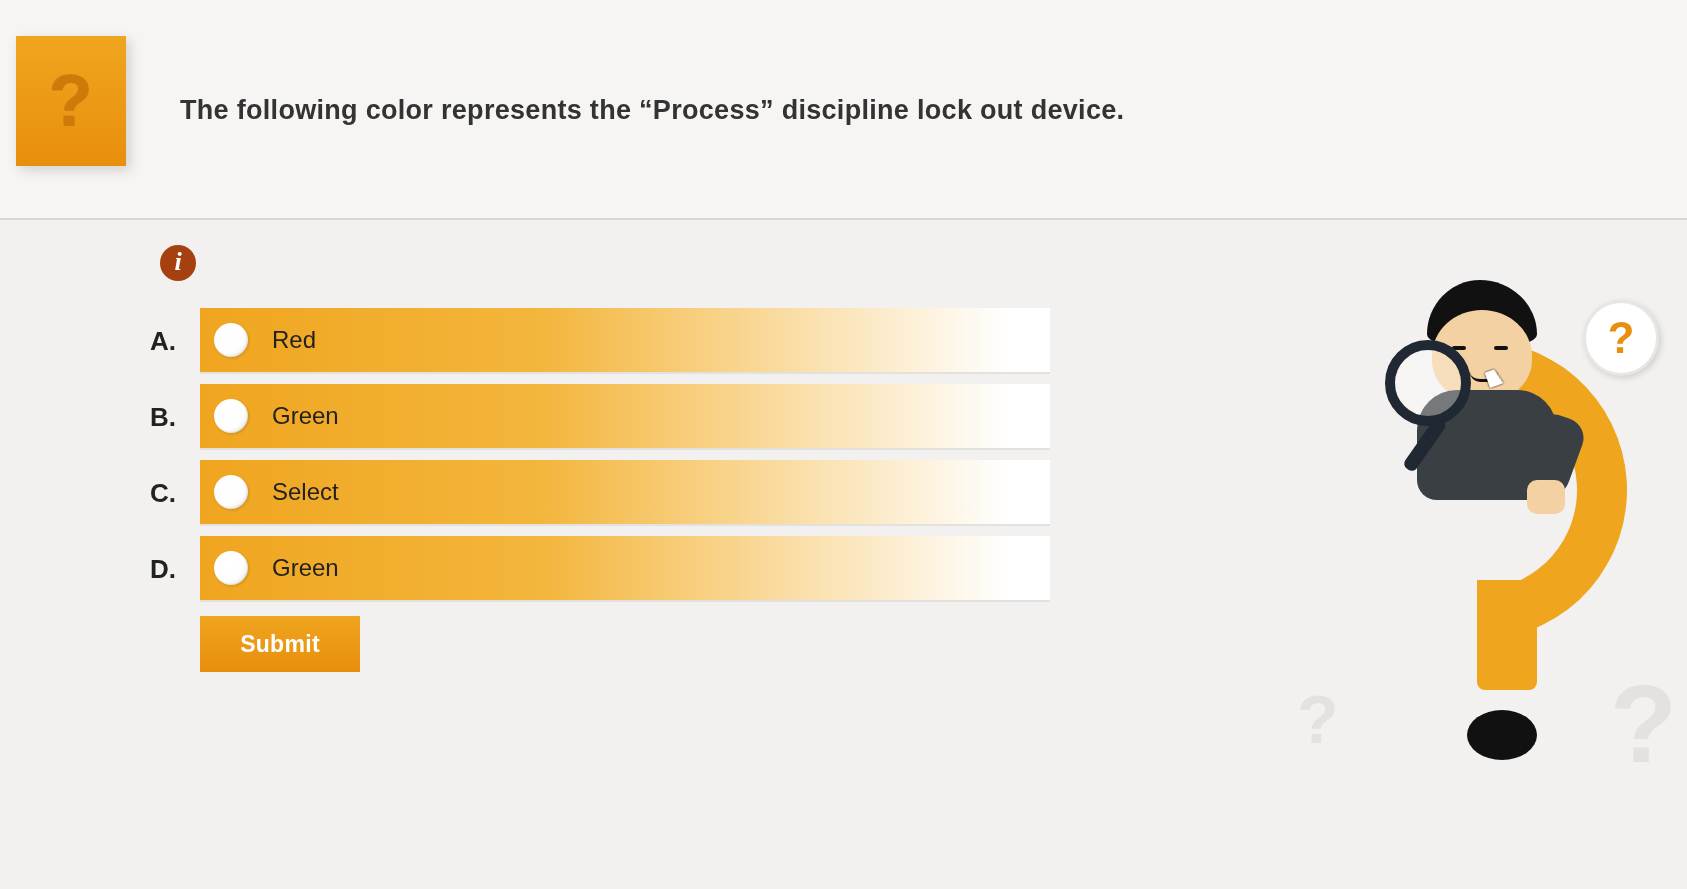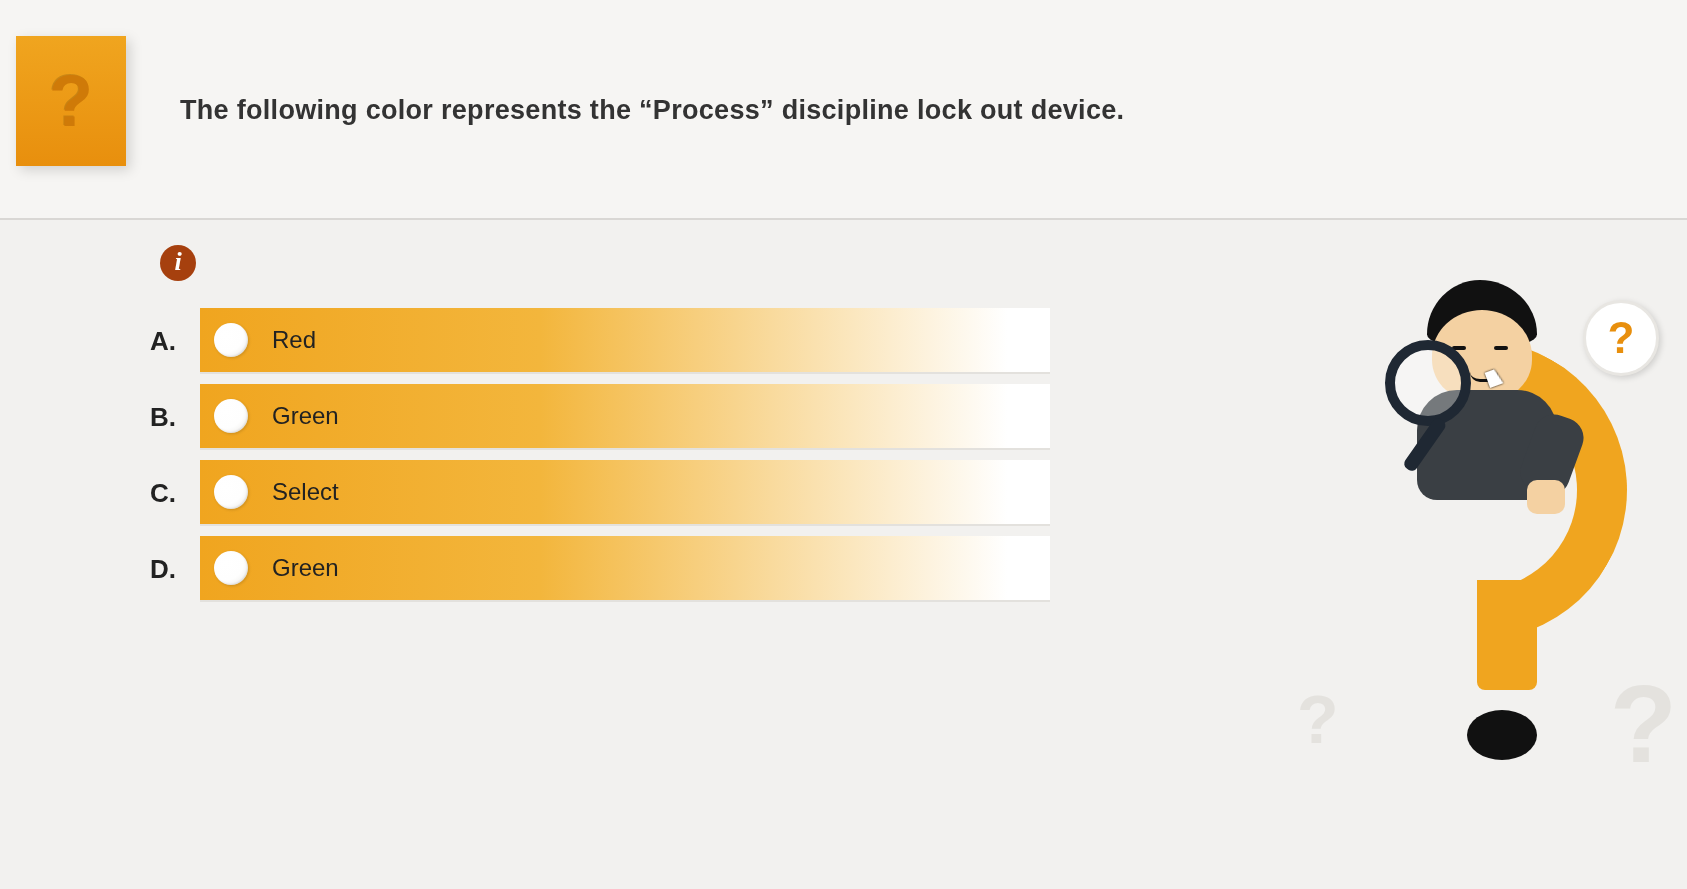--- a/index.html
+++ b/index.html
@@ -316,20 +316,21 @@
     <div class="opt-row">
       <div class="opt-letter">D.</div>
       <div class="opt-bar">
         <div class="radio-dot"></div>
         <div class="opt-label">Green</div>
       </div>
     </div>
 
   </div>
 
+  <button class="submit-btn">Submit</button>
 
   <div class="illus">
     <div class="big-q-arc"></div>
     <div class="big-q-hook"></div>
     <div class="big-q-dot"></div>
     <div class="ghost-q1">?</div>
     <div class="ghost-q2">?</div>
 
     <div class="speech-q">
       <span>?</span>

